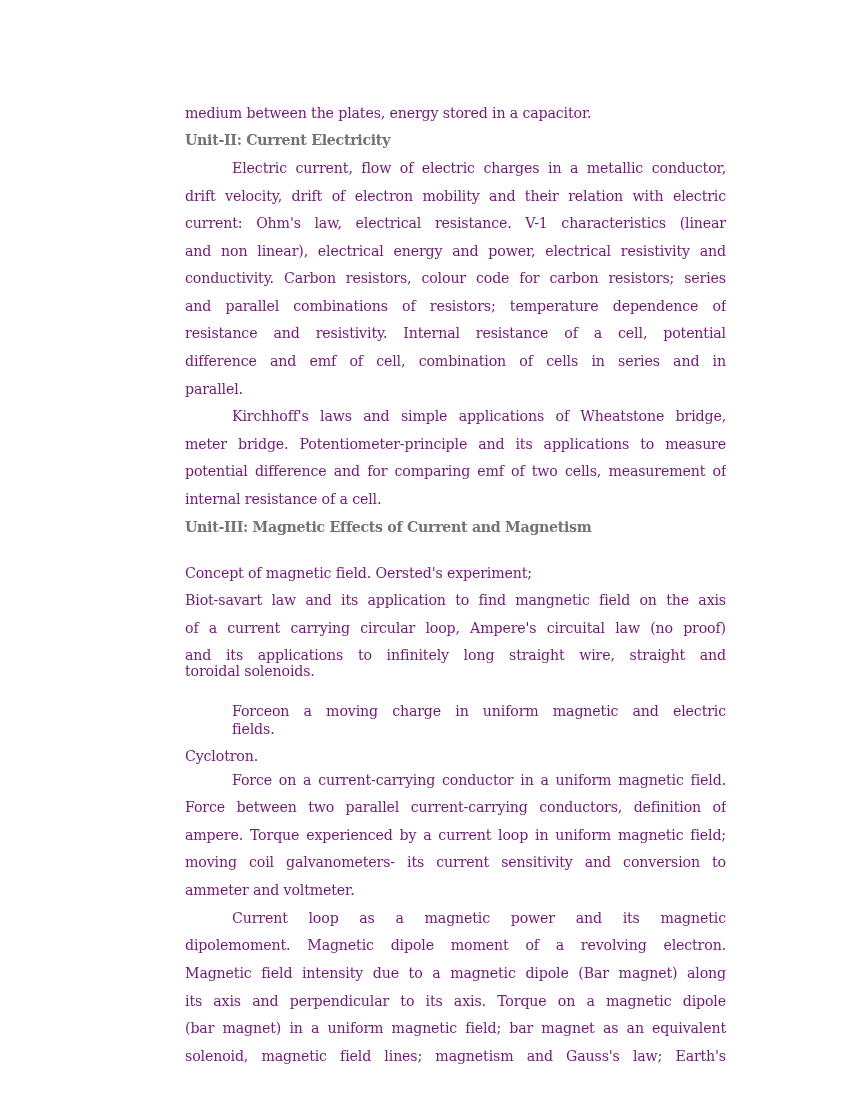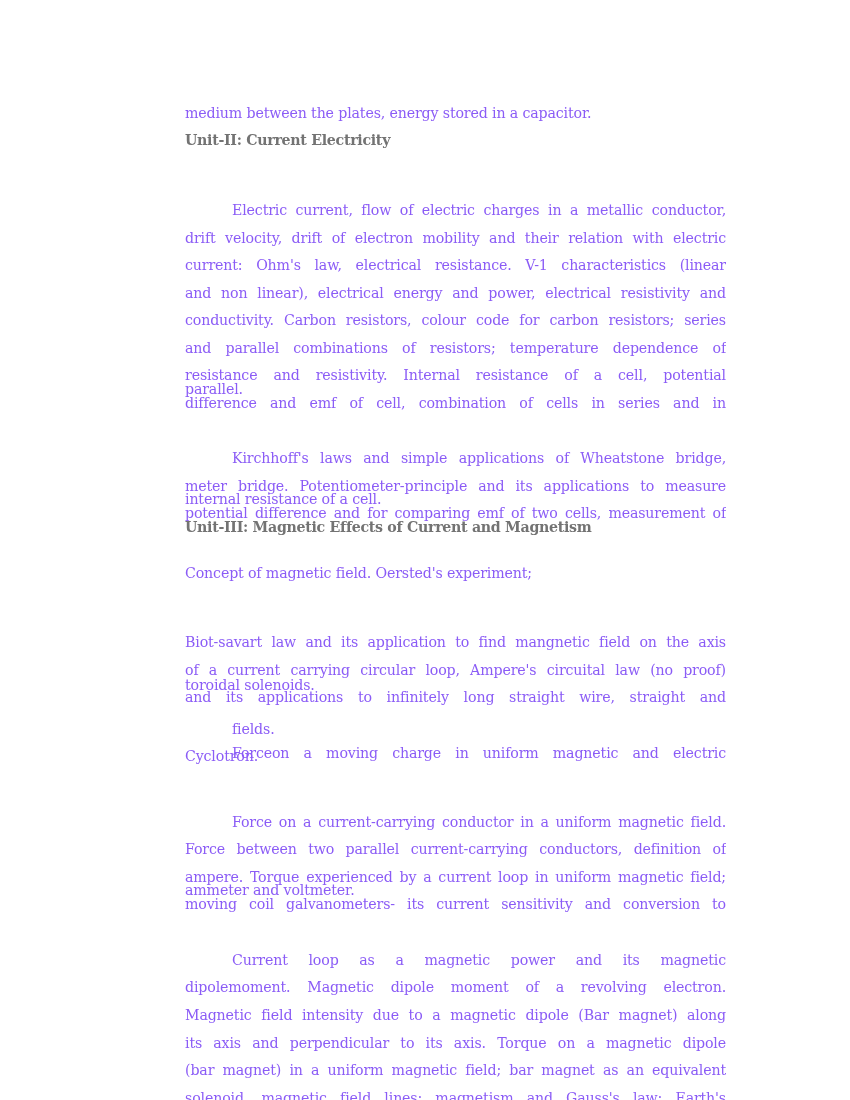--- a/index.html
+++ b/index.html
@@ -4,26 +4,26 @@
 <style>
   html, body { margin: 0; padding: 0; background: #ffffff; }
   body { width: 850px; height: 1100px; position: relative; overflow: hidden; }
   .page { position: absolute; left: 0; top: 0; width: 850px; height: 1100px; background: #fff; }
   .line {
     position: absolute;
     left: 185px;
     width: 541px;
     font-family: "DejaVu Serif", serif;
     font-size: 14.2px;
-    color: #8b5cf6;
+    color: #701a75;
     white-space: nowrap;
     line-height: 18px;
     letter-spacing: -0.15px;
   }
-  .j { text-align: justify; text-align-last: justify; white-space: normal; height: 18px; overflow: hidden; margin-top: 42px; }
+  .j { text-align: justify; text-align-last: justify; white-space: normal; height: 18px; overflow: hidden; }
   .ind { left: 232px; width: 494px; }
   .head { font-family: "DejaVu Serif", serif; font-weight: bold; font-size: 14.2px; color: #737373; letter-spacing: -0.3px; }
 </style>
 </head>
 <body>
 
 <div class="page">
   <div class="line" style="top:104px">medium between the plates, energy stored in a capacitor.</div>
   <div class="line head" style="top:131px">Unit-II: Current Electricity</div>
   <div class="line j ind" style="top:159px">Electric current, flow of electric charges in a metallic conductor,</div>
@@ -37,21 +37,21 @@
   <div class="line" style="top:380px">parallel.</div>
   <div class="line j ind" style="top:407px">Kirchhoff's laws and simple applications of Wheatstone bridge,</div>
   <div class="line j" style="top:435px">meter bridge. Potentiometer-principle and its applications to measure</div>
   <div class="line j" style="top:462px">potential difference and for comparing emf of two cells, measurement of</div>
   <div class="line" style="top:490px">internal resistance of a cell.</div>
   <div class="line head" style="top:518px">Unit-III: Magnetic Effects of Current and Magnetism</div>
   <div class="line" style="top:564px">Concept of magnetic field. Oersted's experiment;</div>
   <div class="line j" style="top:591px">Biot-savart law and its application to find mangnetic field on the axis</div>
   <div class="line j" style="top:619px">of a current carrying circular loop, Ampere's circuital law (no proof)</div>
   <div class="line j" style="top:646px">and its applications to infinitely long straight wire, straight and</div>
-  <div class="line" style="top:676px">toroidal solenoids.</div>
+  <div class="line" style="top:662px">toroidal solenoids.</div>
   <div class="line j ind" style="top:702px; word-spacing:2px">Forceon a moving charge  in uniform  magnetic  and electric</div>
   <div class="line ind" style="top:720px">fields.</div>
   <div class="line" style="top:747px">Cyclotron.</div>
   <div class="line j ind" style="top:771px">Force on a current-carrying conductor in a uniform magnetic field.</div>
   <div class="line j" style="top:798px">Force between two parallel current-carrying conductors, definition of</div>
   <div class="line j" style="top:826px">ampere. Torque experienced by a current loop in uniform magnetic field;</div>
   <div class="line j" style="top:853px">moving coil galvanometers- its current sensitivity and conversion to</div>
   <div class="line" style="top:881px">ammeter and voltmeter.</div>
   <div class="line j ind" style="top:909px">Current loop as a magnetic power and its magnetic</div>
   <div class="line j" style="top:936px">dipolemoment. Magnetic dipole moment of a revolving electron.</div>

